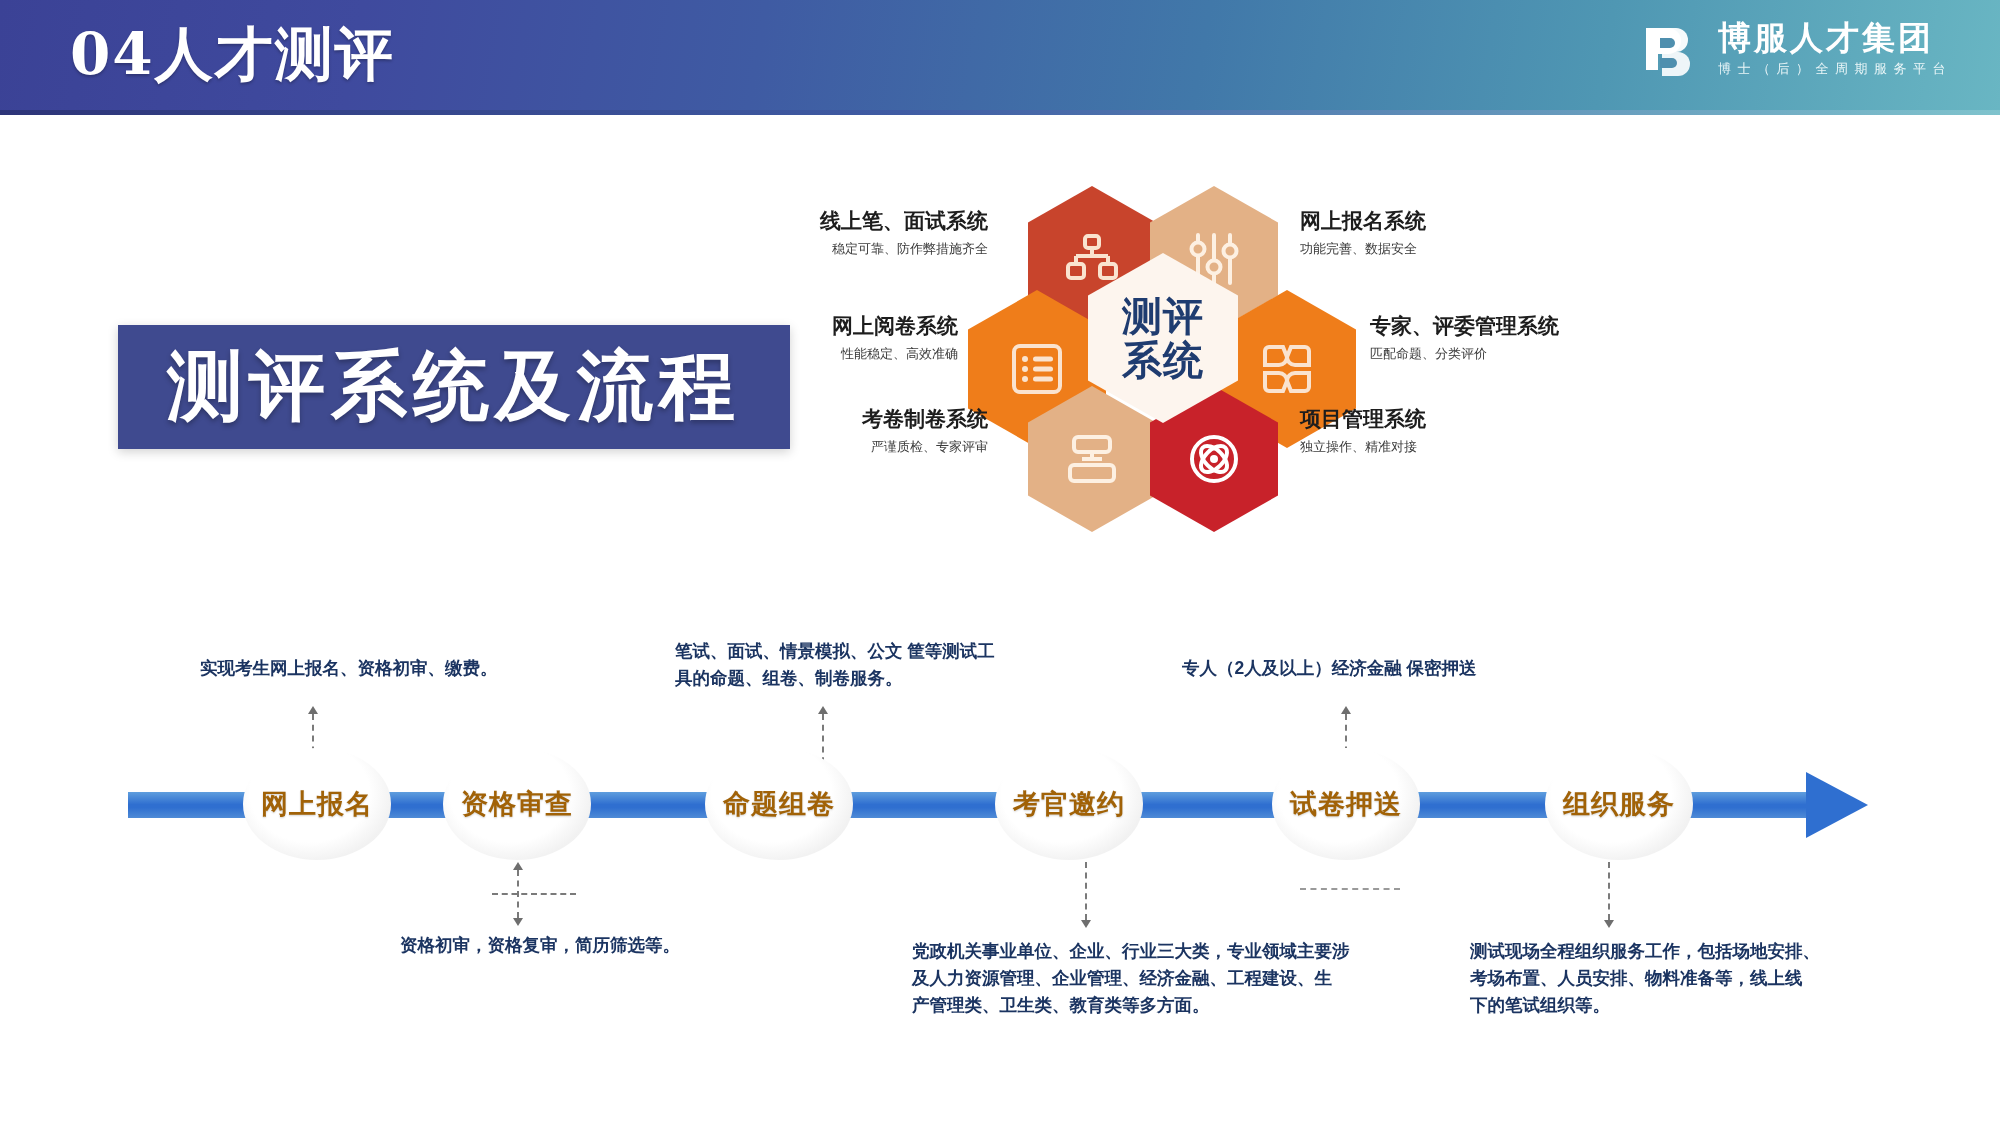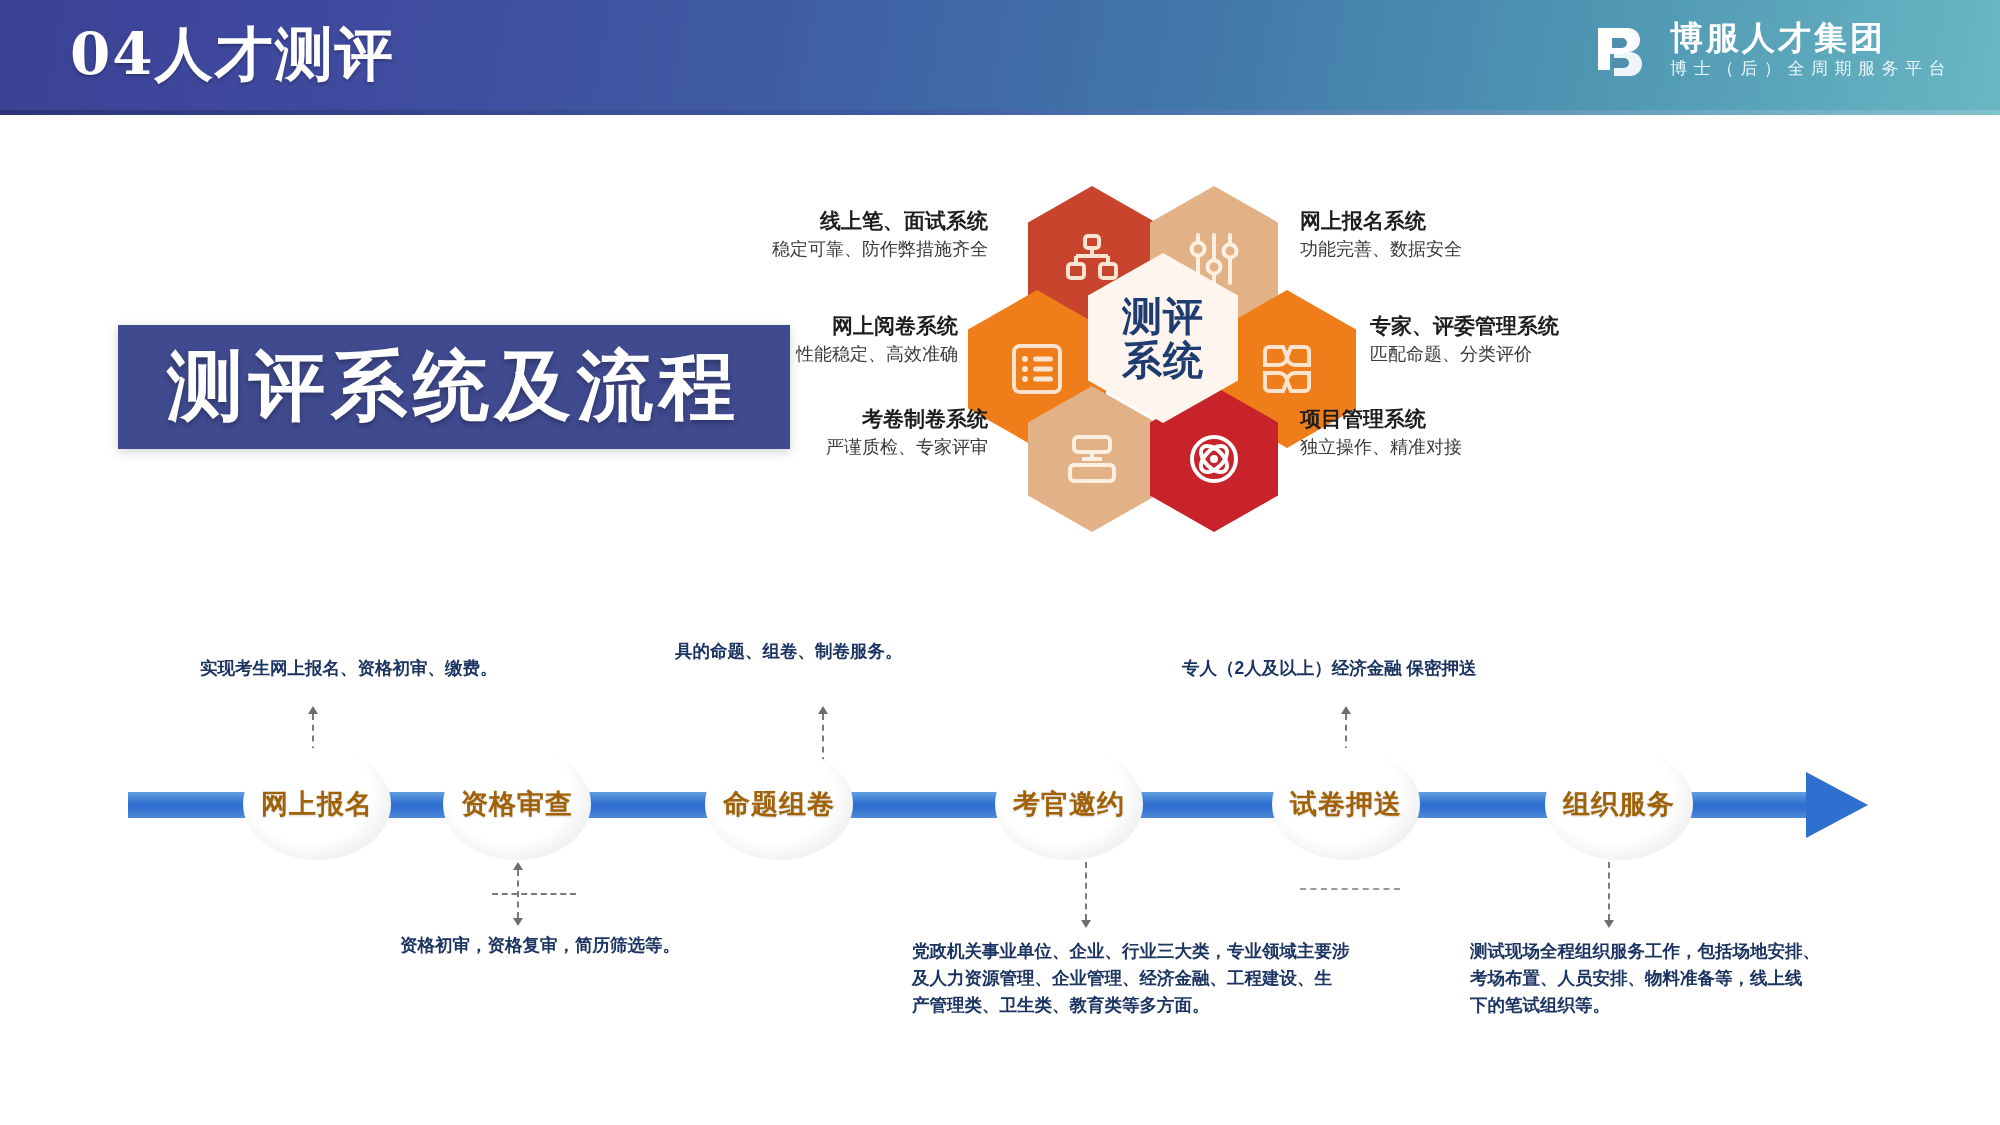--- a/index.html
+++ b/index.html
@@ -14,21 +14,21 @@
   #slide-title{position:absolute;left:70px;top:16px;font-size:58px;line-height:76px;
           color:#ffffff;font-weight:700;letter-spacing:2px;
           font-family:"DejaVu Serif","Liberation Serif",serif;
           text-shadow:0 2px 3px rgba(0,0,0,.25);}
 
   
   #logo{position:absolute;right:48px;top:18px;display:flex;align-items:center;gap:18px;}
   #logo-mark{width:62px;height:62px;position:relative;}
   #logo-text{display:flex;flex-direction:column;justify-content:center;}
   #logo-name{color:#fff;font-size:33px;font-weight:700;letter-spacing:3px;line-height:38px;}
-  #logo-sub{color:#eaf6f8;font-size:17px;letter-spacing:6.5px;line-height:20px;margin-top:2px;}
+  #logo-sub{color:#eaf6f8;font-size:13px;letter-spacing:6.5px;line-height:20px;margin-top:2px;}
 
   
   #headline-plate{position:absolute;left:118px;top:325px;width:672px;height:124px;
           background:#3f4a8f;box-shadow:0 3px 10px rgba(0,0,0,.18);
           display:flex;align-items:center;justify-content:center;}
   #headline-text{color:#fff;font-size:76px;font-weight:700;letter-spacing:6px;
           font-family:"DejaVu Sans","Liberation Sans",sans-serif;
           text-shadow:0 3px 5px rgba(0,0,0,.28);}
 
   
@@ -40,21 +40,21 @@
   .hex svg{display:block;}
   .hex-center{position:absolute;width:150px;height:170px;left:228px;top:75px;
        clip-path:polygon(50% 0%,100% 25%,100% 75%,50% 100%,0% 75%,0% 25%);
        background:#fdf5ee;display:flex;align-items:center;justify-content:center;}
   #hex-center-label{color:#1f3c70;font-size:40px;font-weight:700;line-height:44px;
        text-align:center;letter-spacing:1px;
        font-family:"DejaVu Sans","Liberation Sans",sans-serif;}
 
   .hex-label{position:absolute;width:330px;}
   .hex-label .t{font-size:21px;font-weight:700;color:#1d1d1d;line-height:26px;white-space:nowrap;}
-  .hex-label .s{font-size:18px;color:#3b3b3b;line-height:22px;margin-top:4px;white-space:nowrap;}
+  .hex-label .s{font-size:13px;color:#3b3b3b;line-height:22px;margin-top:4px;white-space:nowrap;}
   .hex-label.right{text-align:left;}
   .hex-label.left{text-align:right;}
 
   
   #timeline{position:absolute;left:0;top:770px;width:2000px;height:70px;}
   #tl-bar{position:absolute;left:128px;top:22px;width:1690px;height:26px;
        background:linear-gradient(180deg,#5f9ede 0%,#2f6fd0 48%,#2f6fd0 60%,#4f8bd6 100%);}
   #tl-head{position:absolute;left:1806px;top:2px;width:0;height:0;
        border-top:33px solid transparent;border-bottom:33px solid transparent;
        border-left:62px solid #2f6fd0;}
@@ -205,20 +205,21 @@
   <div class="hex-label right" style="left:440px;top:228px;">
     <div class="t">项目管理系统</div>
     <div class="s">独立操作、精准对接</div>
   </div>
 </div>
 
 <div class="anno" style="left:200px;top:655px;width:420px;">
   <div>实现考生网上报名、资格初审、缴费。</div>
 </div>
 <div class="anno" style="left:675px;top:638px;width:400px;">
+  <div>笔试、面试、情景模拟、公文 筐等测试工</div>
   <div>具的命题、组卷、制卷服务。</div>
 </div>
 <div class="anno" style="left:1182px;top:655px;width:380px;">
   <div>专人（2人及以上）经济金融 保密押送</div>
 </div>
 
 <div class="conn">
   <div class="vline" style="left:312px;top:714px;height:60px;"></div>
   <div class="arrow-up" style="left:308px;top:706px;"></div>
 </div>

